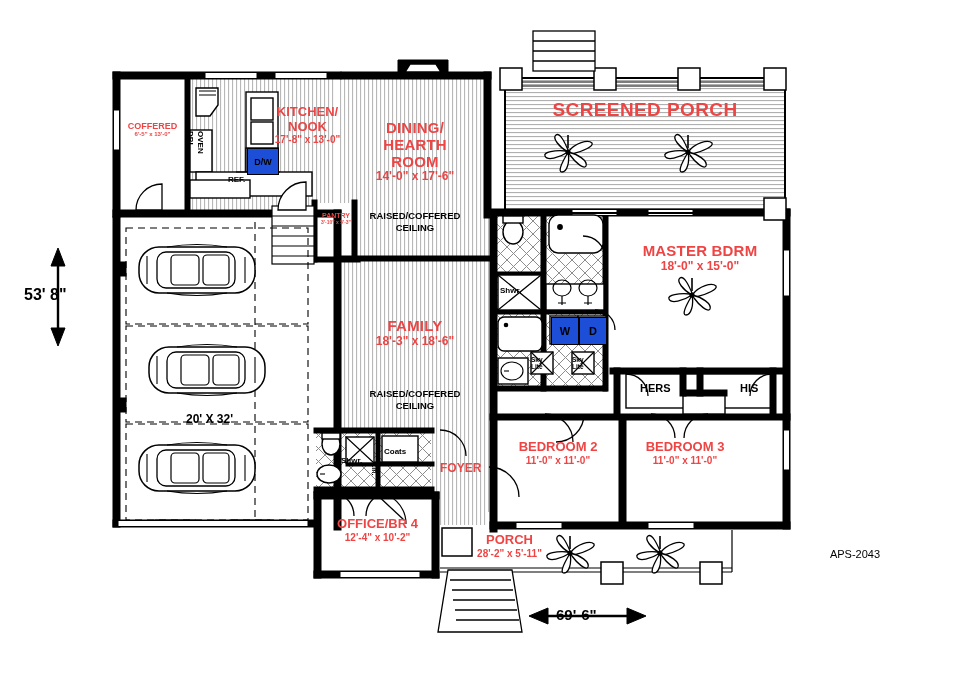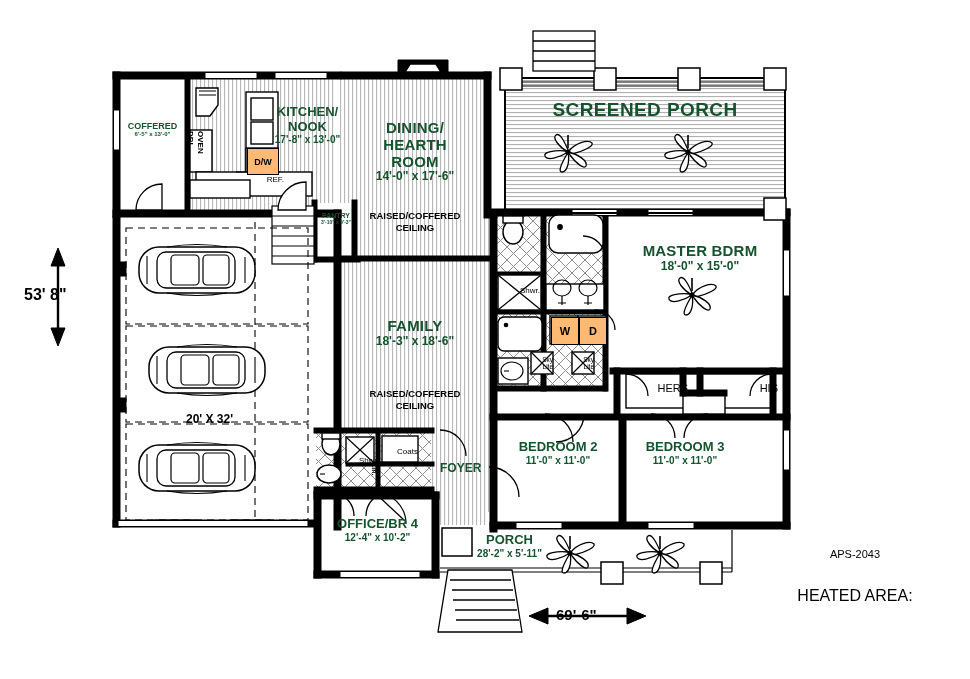--- a/index.html
+++ b/index.html
@@ -1,34 +1,34 @@
 <!DOCTYPE html>
 <html><head>
 <meta charset="utf-8">
 <style>
   html,body{margin:0;padding:0;background:#ffffff;}
   body{width:970px;height:679px;font-family:"Liberation Sans",sans-serif;color:#000;position:relative;overflow:hidden;}
   #plan{position:absolute;left:0;top:0;width:970px;height:679px;}
 
-  .lbl{position:absolute;text-align:center;line-height:1.12;font-weight:bold;color:#14532d;white-space:nowrap;}
+  .lbl{position:absolute;text-align:center;line-height:1.12;font-weight:bold;color:#ef4444;white-space:nowrap;}
   .lbl .n{display:block;}
   .lbl .d{display:block;font-weight:bold;}
   .rn-lg .n{font-size:15px;letter-spacing:.2px;}
   .rn-lg .d{font-size:12px;}
   .rn-md .n{font-size:13px;}
   .rn-md .d{font-size:10px;}
   .rn-sm .n{font-size:9px;}
   .rn-sm .d{font-size:6px;}
   .rn-xs .n{font-size:7px;}
   .rn-xs .d{font-size:5px;}
 
   .ceiling{position:absolute;text-align:center;font-weight:bold;font-size:9.5px;line-height:1.25;white-space:nowrap;}
 
-  .tag{position:absolute;font-weight:normal;font-size:8px;text-align:right;line-height:1;}
-  .tag-box{position:absolute;border:1.2px solid #000;background:#fdba74;display:flex;align-items:center;justify-content:center;font-weight:bold;font-size:10px;}
+  .tag{position:absolute;font-weight:bold;font-size:8px;text-align:left;line-height:1;}
+  .tag-box{position:absolute;border:1.2px solid #000;background:#1d4ed8;display:flex;align-items:center;justify-content:center;font-weight:bold;font-size:10px;}
   .vtag{position:absolute;font-weight:bold;font-size:8px;writing-mode:vertical-rl;text-orientation:mixed;letter-spacing:0px;line-height:1;}
 
   .dimtxt{position:absolute;font-weight:bold;white-space:nowrap;}
 
   .stamp{position:absolute;text-align:center;white-space:nowrap;}
   .stamp .l1{font-size:11px;}
   .stamp .l2{font-size:16px;line-height:1.35;}
 </style>
 </head>
 <body>
@@ -482,14 +482,13 @@
 <div class="tag" style="left:740px;top:383px;width:38px;font-size:11px;"><span>HIS</span></div>
 
 <div class="dimtxt" style="left:24px;top:286px;font-size:16px;">53' 8"</div>
 <div class="dimtxt" style="left:186px;top:412px;font-size:12px;">20' X 32'</div>
 <div class="dimtxt" style="left:556px;top:606px;font-size:15px;">69'-6"</div>
 
 <div class="stamp" style="left:760px;top:548px;width:190px;">
   <div class="l1">APS-2043</div>
 </div>
 <div class="stamp" style="left:760px;top:585px;width:190px;">
-  <div class="l2">HEATED AREA:</div>
 </div>
 
 </body></html>

